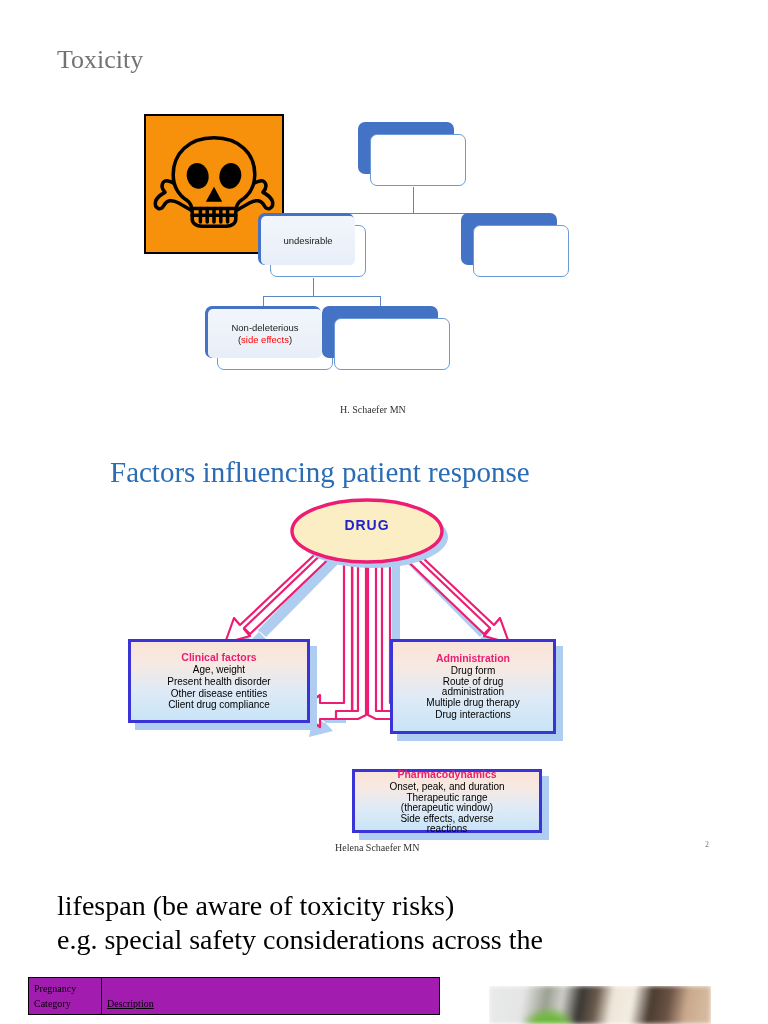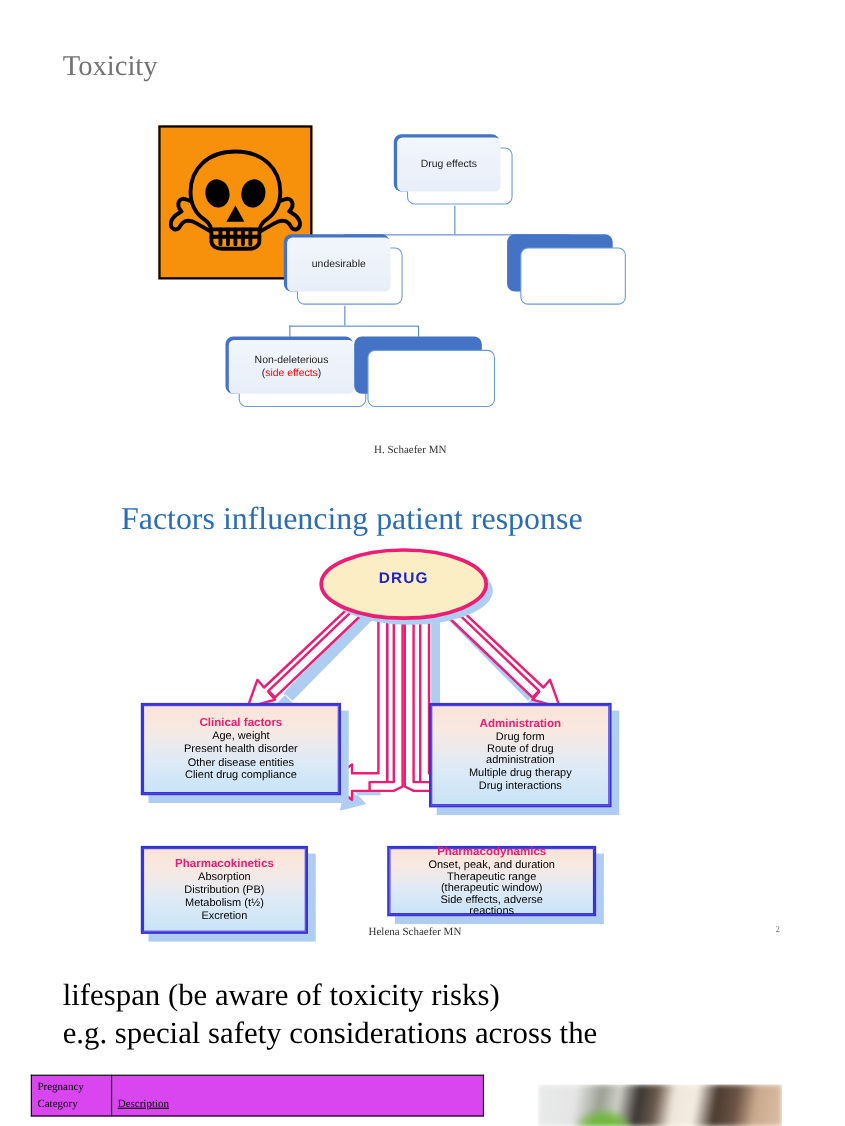--- a/index.html
+++ b/index.html
@@ -208,21 +208,21 @@
   #pregnancy-table {
     position: absolute;
     left: 28px; top: 105px;
     width: 412px;
     border-collapse: collapse;
     background: #c0c0c0;
     font-family: "Liberation Serif", "DejaVu Serif", serif;
   }
   #pregnancy-table td {
     border: 1px solid #000000;
-    background: #d946ef;
+    background: #a21caf;
     font-size: 10px;
     color: #000000;
     padding: 3px 5px;
     vertical-align: top;
     line-height: 1.5;
   }
   #pregnancy-table td.col-cat { width: 62px; }
   #pregnancy-table td.col-desc { vertical-align: bottom; text-decoration: underline; }
 
   #lifespan-photo {
@@ -282,21 +282,20 @@
     <div class="flow-line v" style="left:286px; top:103px; height:10px;"></div>
 
     <div class="flow-line v" style="left:83px; top:168px; height:18px;"></div>
     <div class="flow-line h" style="left:33px; top:186px; width:117px;"></div>
     <div class="flow-line v" style="left:33px; top:186px; height:10px;"></div>
     <div class="flow-line v" style="left:150px; top:186px; height:10px;"></div>
 
     <div class="flow-node" style="left:128px; top:12px;">
       <div class="shadow"></div>
       <div class="panel"></div>
-      <div class="inner">Drug effects</div>
     </div>
 
     <div class="flow-node" style="left:28px; top:103px;">
       <div class="shadow"></div>
       <div class="panel"></div>
       <div class="inner">undesirable</div>
     </div>
 
     <div class="flow-node" style="left:231px; top:103px;">
       <div class="shadow"></div>
@@ -385,31 +384,20 @@
       <div class="bframe"></div>
       <div class="bframe2">
         <div class="bhead">Administration</div>
         <div class="bline">Drug form</div>
         <div class="bline two" style="width:100px;">Route of drug administration</div>
         <div class="bline">Multiple drug therapy</div>
         <div class="bline">Drug interactions</div>
       </div>
     </div>
 
-    <div class="fact-box" style="left:6px; top:272px; width:152px; height:80px;">
-      <div class="bshadow"></div>
-      <div class="bframe"></div>
-      <div class="bframe2">
-        <div class="bhead">Pharmacokinetics</div>
-        <div class="bline">Absorption</div>
-        <div class="bline">Distribution (PB)</div>
-        <div class="bline">Metabolism (t½)</div>
-        <div class="bline">Excretion</div>
-      </div>
-    </div>
 
     <div class="fact-box" style="left:230px; top:272px; width:190px; height:64px;">
       <div class="bshadow"></div>
       <div class="bframe"></div>
       <div class="bframe2">
         <div class="bhead">Pharmacodynamics</div>
         <div class="bline">Onset, peak, and duration</div>
         <div class="bline two" style="width:122px;">Therapeutic range (therapeutic window)</div>
         <div class="bline two" style="width:126px;">Side effects, adverse reactions</div>
       </div>

